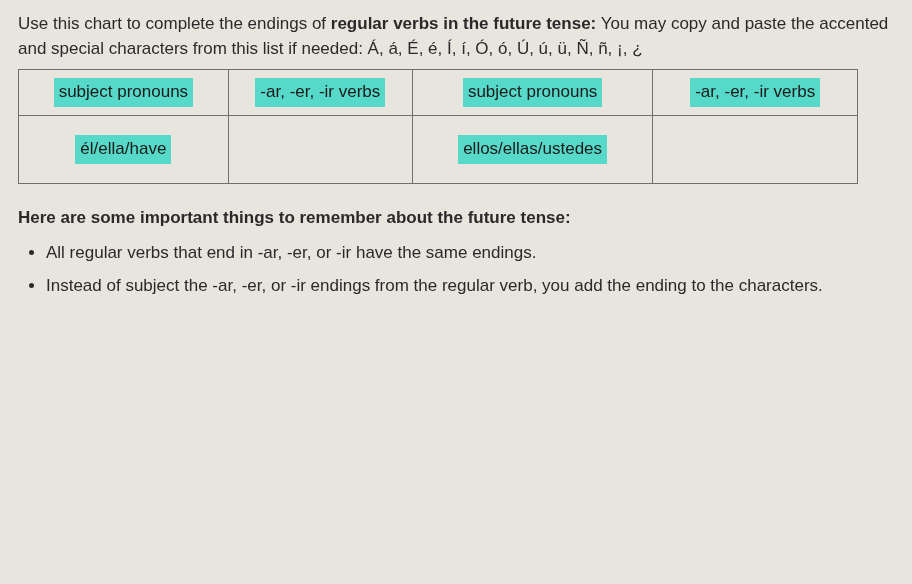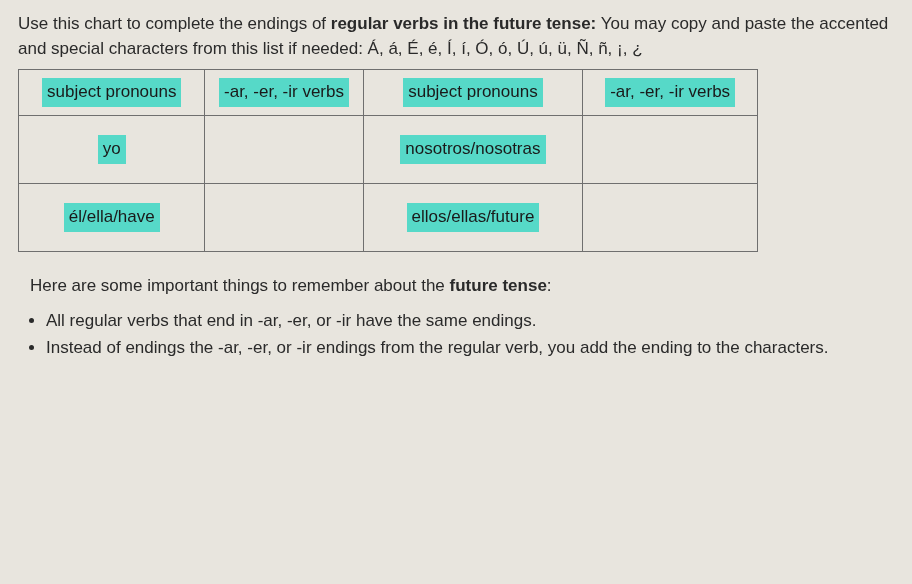--- a/index.html
+++ b/index.html
@@ -13,21 +13,21 @@
     line-height: 1.45;
     width: 912px;
     height: 584px;
     overflow: hidden;
   }
   .instructions { margin-bottom: 4px; }
   .instructions b { font-weight: bold; }
   table {
     border-collapse: collapse;
     margin: 8px 0 22px 0;
-    width: 740px;
+    width: 840px;
   }
   td {
     border: 1px solid #6f6f6f;
     padding: 0;
     vertical-align: middle;
     text-align: center;
     position: relative;
   }
   .hdr-row td { height: 46px; }
   .body-row td { height: 68px; }
@@ -35,23 +35,23 @@
   .col-v  { width: 180px; }
   .col-sp2 { width: 235px; }
   .col-v2  { width: 200px; }
   .hl {
     background: #56d9c8;
     padding: 2px 5px;
     display: inline-block;
     color: #1a1a1a;
   }
   .ital { }
-  .notes-intro { margin: 4px 0 10px 12px; }
+  .notes-intro { margin: 4px 0 10px 0; font-weight: bold; }
   ul { margin: 0 0 0 28px; padding: 0; }
-  li { margin: 2px 0; }
+  li { margin: 8px 0; }
   .cursor-arrow {
     position: absolute;
     right: 62px;
     bottom: 4px;
     font-size: 16px;
     pointer-events: none;
   }
 </style>
 </head>
 <body>
@@ -62,38 +62,32 @@
 
 <table>
   <tbody>
       <tr class="hdr-row">
     <td class="col-sp"><span class="hl">subject pronouns</span></td>
     <td class="col-v"><span class="hl ital">-ar, -er, -ir verbs</span></td>
     <td class="col-sp2"><span class="hl">subject pronouns</span></td>
     <td class="col-v2"><span class="hl ital">-ar, -er, -ir verbs</span></td>
   </tr>
   <tr class="body-row">
-    <td class="col-sp"><span class="hl ital">yo</span></td>
-    <td class="col-v"></td>
-    <td class="col-sp2"><span class="hl ital">nosotros/nosotras</span></td>
-    <td class="col-v2"></td>
-  </tr>
-  <tr class="body-row">
     <td class="col-sp"><span class="hl ital">él/ella/have</span></td>
     <td class="col-v"></td>
-    <td class="col-sp2"><span class="hl ital">ellos/ellas/future</span></td>
+    <td class="col-sp2"><span class="hl ital">ellos/ellas/ustedes</span></td>
     <td class="col-v2"></td>
   </tr>
 </tbody>
   </table>
 
 <div class="notes-intro">
   <span>Here are some important things to remember about the </span><b>future tense</b><span>:</span>
 </div>
 
 <ul>
   <li>
     <span>All regular verbs that end in </span><span class="ital">-ar, -er,</span><span> or </span><span class="ital">-ir</span><span> have the same endings.</span>
   </li>
   <li>
-    <span>Instead of endings the </span><span class="ital">-ar, -er,</span><span> or </span><span class="ital">-ir</span><span> endings from the regular verb, you add the ending to the characters.</span>
+    <span>Instead of subject the </span><span class="ital">-ar, -er,</span><span> or </span><span class="ital">-ir</span><span> endings from the regular verb, you add the ending to the characters.</span>
   </li>
 </ul>
 
 </body></html>

